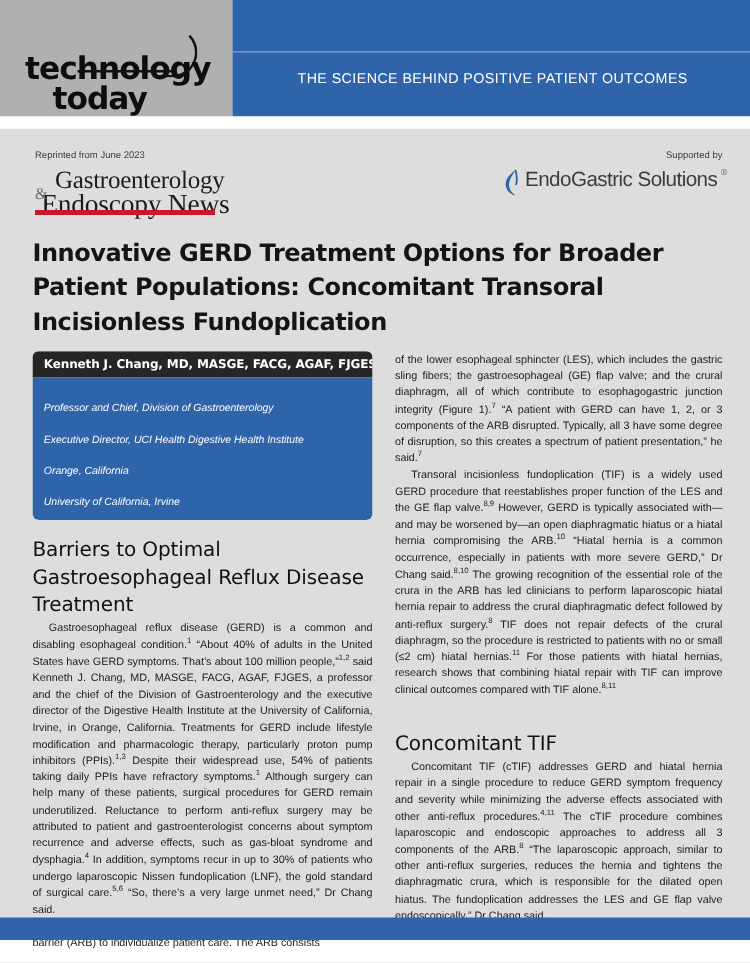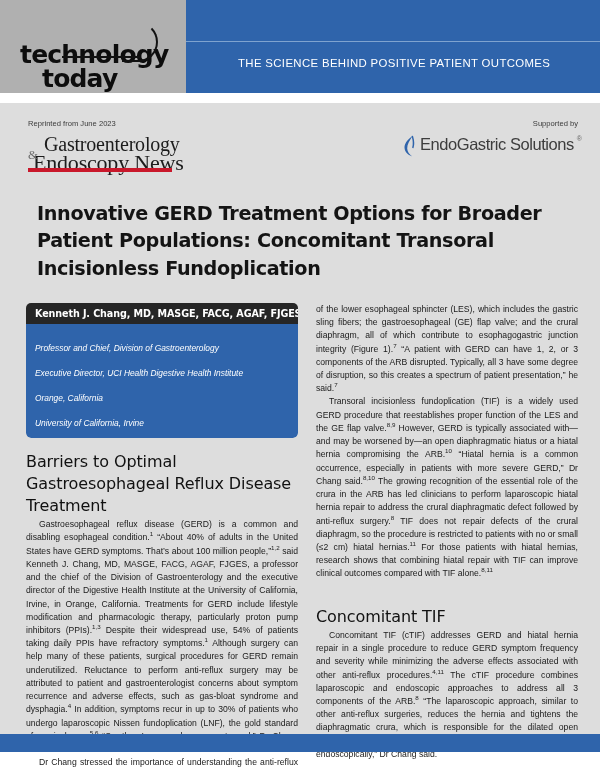--- a/index.html
+++ b/index.html
@@ -188,21 +188,21 @@
   }
   .egs-reg {
     font-size: 7px;
     color: #6a6a6a;
     vertical-align: super;
     margin-left: 1px;
   }
 
   
   .title {
-    margin: 11px;
+    margin: 0;
     padding: 6px 22px 0 26px;
     font-family: "DejaVu Sans", sans-serif;
     font-weight: bold;
     font-size: 19.2px;
     line-height: 1.42;
     color: #141414;
     letter-spacing: -0.35px;
   }
 
   

